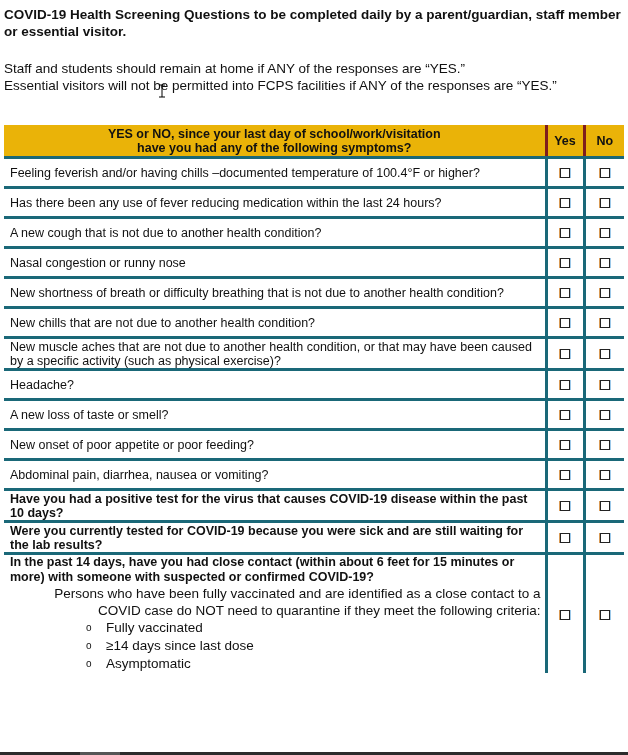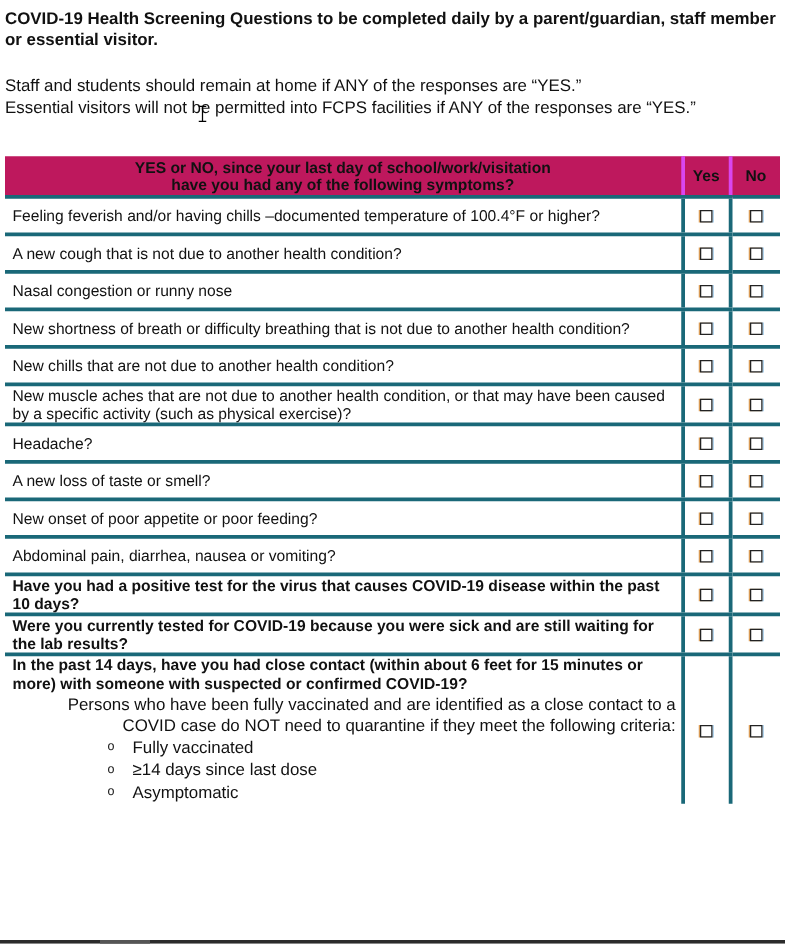--- a/index.html
+++ b/index.html
@@ -20,25 +20,25 @@
     position: absolute; left: 158px; top: 84px; width: 8px; height: 14px;
   }
   table.screen {
     position: absolute; left: 4px; top: 125px; width: 620px;
     border-collapse: collapse; table-layout: fixed;
   }
   table.screen col.q { width: 542px; }
   table.screen col.y { width: 38px; }
   table.screen col.n { width: 40px; }
   th {
-    background: #be185d; font-size: 12.5px; font-weight: bold;
+    background: #eab308; font-size: 12.5px; font-weight: bold;
     line-height: 14px; padding: 2px 4px 1px 4px; text-align: center;
     border-bottom: 3px solid #1a6878;
   }
-  th.yn { border-left: 3px solid #d946ef; }
+  th.yn { border-left: 3px solid #7f1d1d; }
   td {
     font-size: 12.5px; line-height: 14px; padding: 0 4px 0 6px;
     border-bottom: 3px solid #1a6878; vertical-align: middle;
   }
   td.box { border-left: 3px solid #1a6878; text-align: center; padding: 0; }
   tr.r1 td { height: 27px; }
   tr.r2 td { height: 29px; }
   td.bold { font-weight: bold; }
   tr.last td { border-bottom: none; height: 117px; }
   .cb {
@@ -81,20 +81,25 @@
         <div>YES or NO, since your last day of school/work/visitation</div>
         <div>have you had any of the following symptoms?</div>
       </th>
       <th class="yn">Yes</th>
       <th class="yn">No</th>
     </tr>
   </thead>
   <tbody id="rows">
       <tr class="r1">
         <td>Feeling feverish and/or having chills –documented temperature of 100.4°F or higher?</td>
+        <td class="box"><span class="cb"></span></td>
+        <td class="box"><span class="cb"></span></td>
+      </tr>
+      <tr class="r1">
+        <td>Has there been any use of fever reducing medication within the last 24 hours?</td>
         <td class="box"><span class="cb"></span></td>
         <td class="box"><span class="cb"></span></td>
       </tr>
       <tr class="r1">
         <td>A new cough that is not due to another health condition?</td>
         <td class="box"><span class="cb"></span></td>
         <td class="box"><span class="cb"></span></td>
       </tr>
       <tr class="r1">
         <td>Nasal congestion or runny nose</td>

